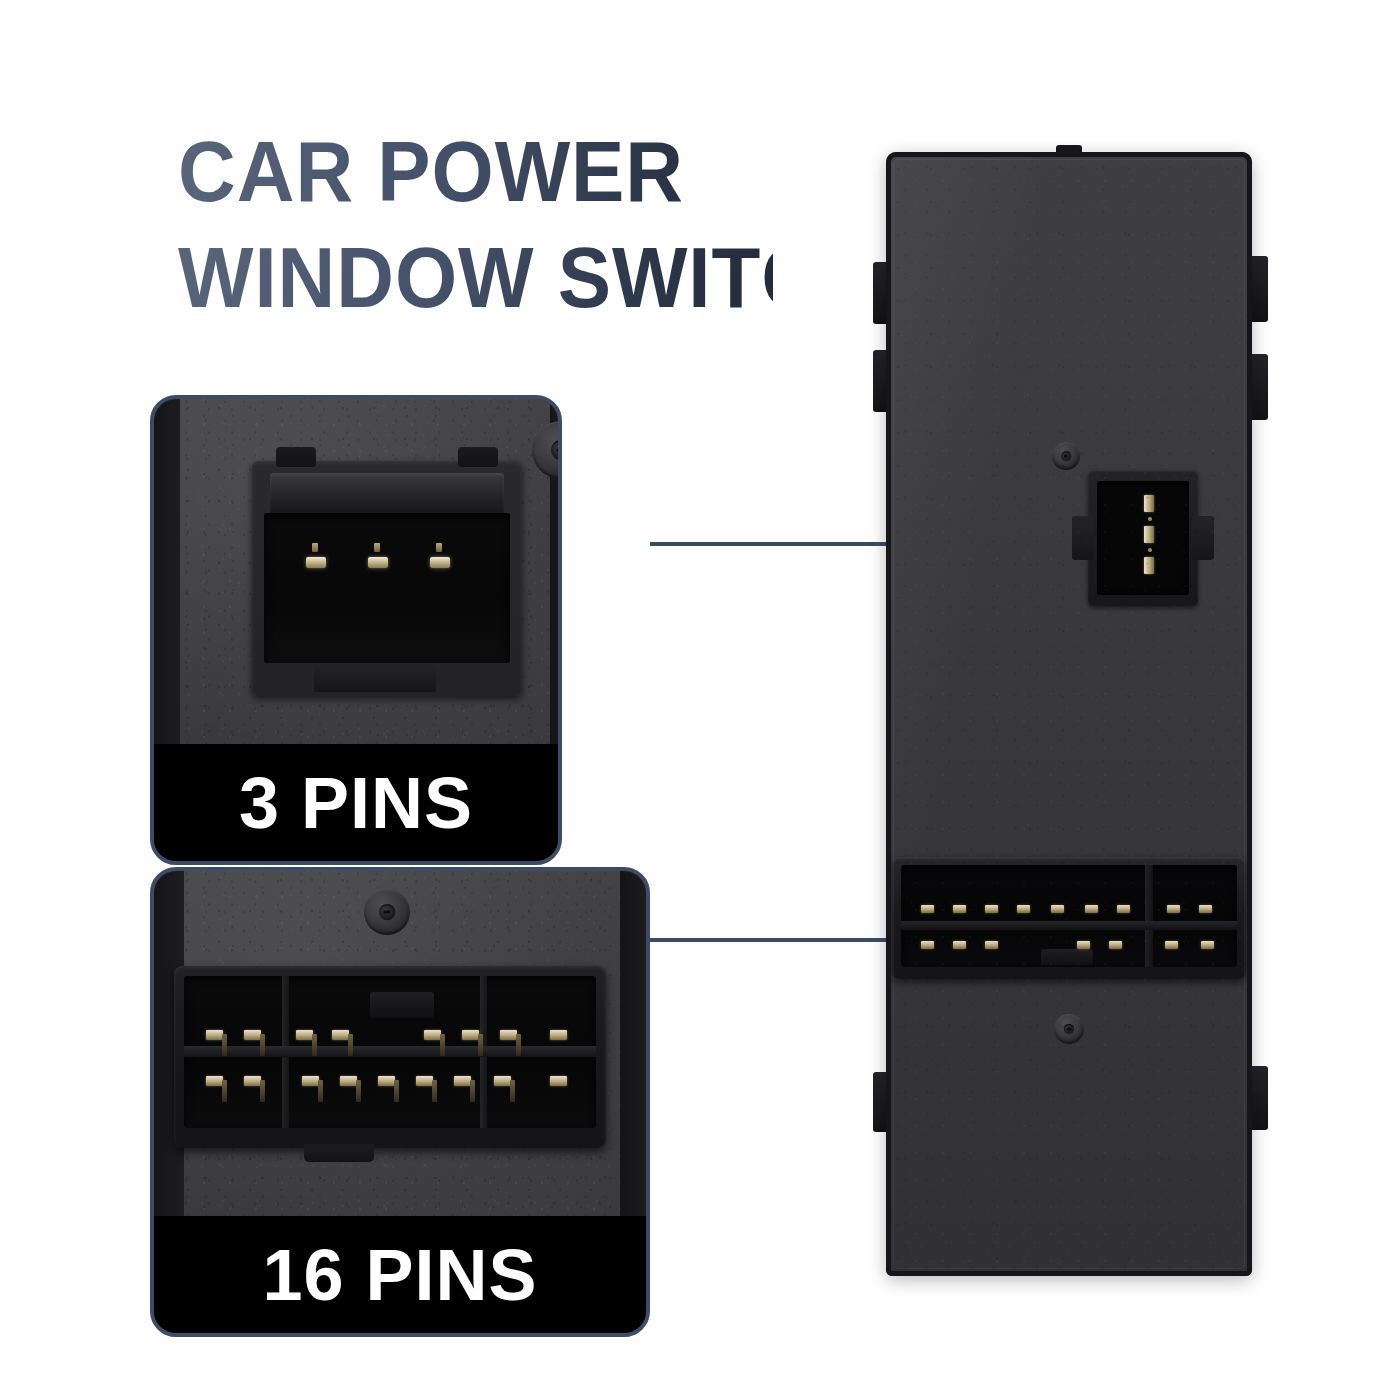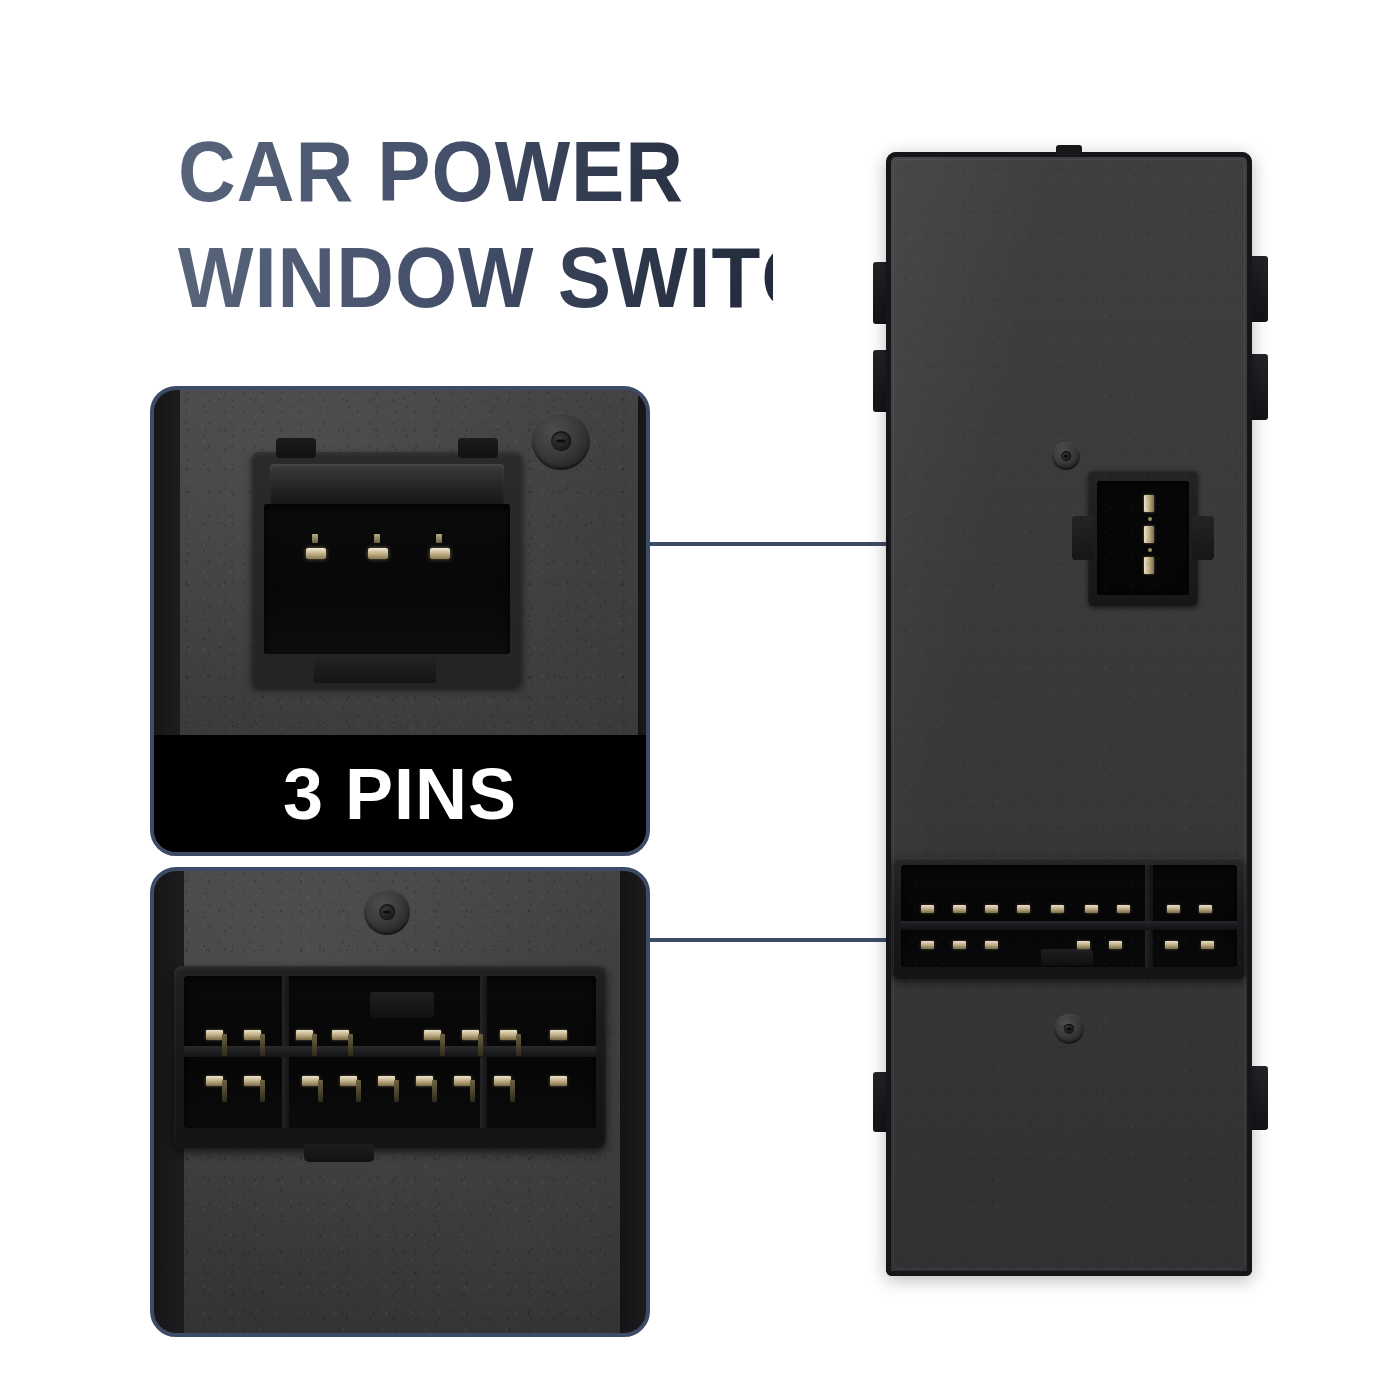--- a/index.html
+++ b/index.html
@@ -41,21 +41,21 @@
 
   
   .callout-card {
     position: absolute;
     border: 4px solid #3d4c66;
     border-radius: 26px;
     overflow: hidden;
     background: #3a3a3c;
     box-sizing: border-box;
   }
-  #card-3pins  { left: 150px; top: 386px;  width: 500px; height: 470px; }
+  #card-3pins  { left: 150px; top: 395px;  width: 412px; height: 470px; }
   #card-16pins { left: 150px; top: 867px;  width: 500px; height: 470px; }
 
   .card-photo {
     position: absolute;
     inset: 0;
     overflow: hidden;
   }
   
   .plastic-bg {
     position: absolute;
@@ -518,20 +518,23 @@
         <div class="pin16-leg" style="left:172px; top:104px;"></div>
         <div class="pin16-leg" style="left:210px; top:104px;"></div>
         <div class="pin16-leg" style="left:248px; top:104px;"></div>
         <div class="pin16-leg" style="left:286px; top:104px;"></div>
         <div class="pin16-leg" style="left:326px; top:104px;"></div>
       </div>
       <div id="conn16-foot"></div>
     </div>
   </div>
 
+  <div class="caption-bar">
+    <span class="caption-text">16 PINS</span>
+  </div>
 </div>
 
 <div id="product">
 
   <div class="module-tab tab-left" style="top:110px;  height:62px;"></div>
   <div class="module-tab tab-left" style="top:198px;  height:62px;"></div>
   <div class="module-tab tab-left" style="top:920px;  height:60px;"></div>
   <div class="module-tab tab-right" style="top:104px;  height:66px;"></div>
   <div class="module-tab tab-right" style="top:202px;  height:66px;"></div>
   <div class="module-tab tab-right" style="top:914px;  height:64px;"></div>

